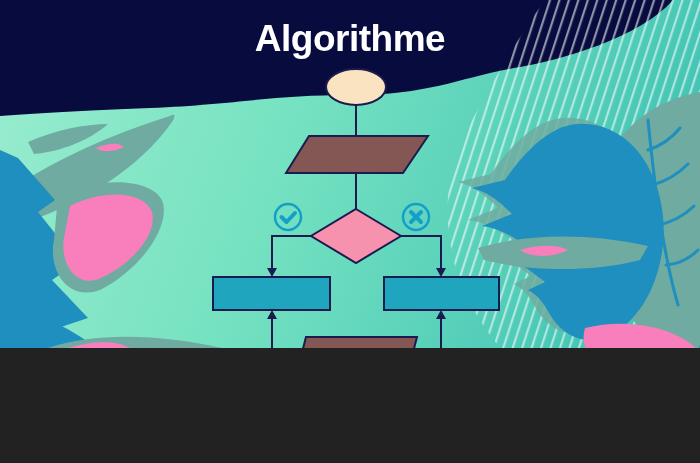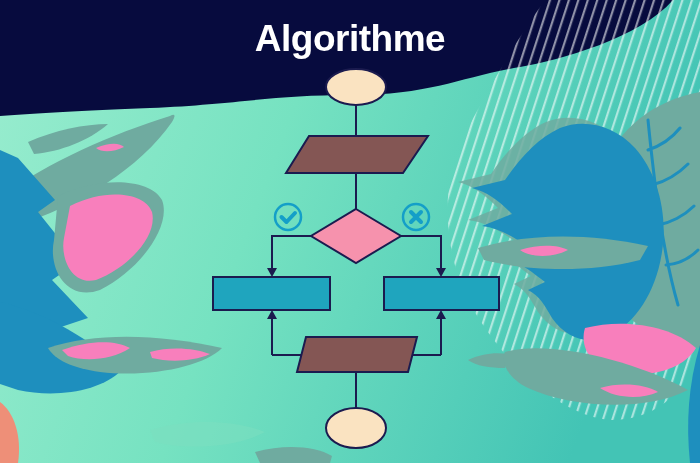--- a/index.html
+++ b/index.html
@@ -1,16 +1,16 @@
 <!DOCTYPE html>
 <html><head>
 <meta charset="utf-8">
 <style>
   html,body{margin:0;padding:0;background:#222;}
-  .stage{position:relative;width:700px;height:463px;overflow:hidden;font-family:"Liberation Sans",sans-serif;}
+  .stage{position:relative;width:700px;height:348px;overflow:hidden;font-family:"Liberation Sans",sans-serif;}
   .scene{position:absolute;top:0;left:0;display:block;}
   .title{position:absolute;top:18px;left:0;width:700px;text-align:center;
          color:#ffffff;font-size:37px;font-weight:700;letter-spacing:-0.5px;}
 </style>
 </head>
 <body>
 
 <div class="stage">
 <svg class="scene" width="700" height="463" viewBox="0 0 700 463">
   <defs>

